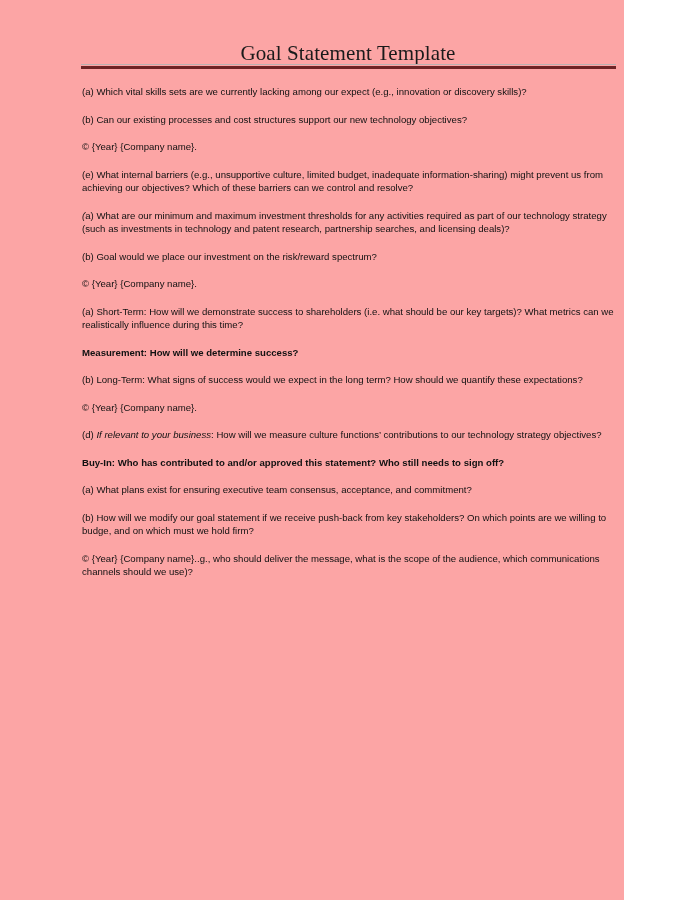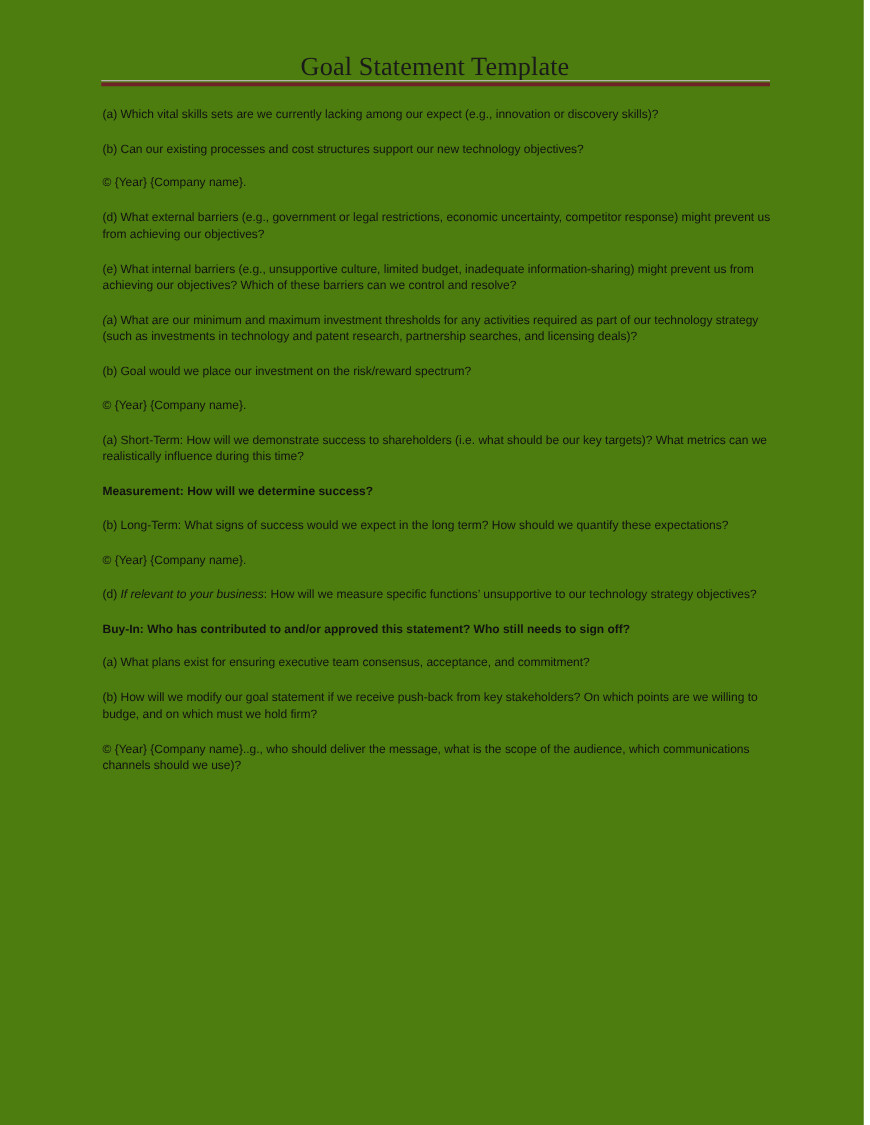--- a/index.html
+++ b/index.html
@@ -1,17 +1,17 @@
 <!DOCTYPE html>
 <html><head>
 <meta charset="utf-8">
 <style>
   html, body { margin: 0; padding: 0; background: #ffffff; }
   body { width: 696px; height: 900px; position: relative; overflow: hidden; }
-  .page { position: absolute; left: 0; top: 0; width: 691px; height: 900px; background: #4d7c0f; }
+  .page { position: absolute; left: 0; top: 0; width: 624px; height: 900px; background: #fca5a5; }
   .title {
     position: absolute; left: 0; top: 40px; width: 696px; text-align: center;
     font-family: "Liberation Serif", "DejaVu Serif", serif;
     font-size: 21px; color: #1a1a1a; letter-spacing: 0.1px; line-height: 26px;
   }
   .rule-thin { position: absolute; left: 81px; width: 535px; top: 64px; height: 1px; background: #b9b0b0; }
   .rule-thick { position: absolute; left: 81px; width: 535px; top: 66px; height: 3px; background: #6e2426; }
   .body {
     position: absolute; left: 82px; top: 85px; width: 535px;
     font-family: "Liberation Sans", "DejaVu Sans", sans-serif;
@@ -27,31 +27,30 @@
 <div class="page">
   <div class="title">Goal Statement Template</div>
   <div class="rule-thin"></div>
   <div class="rule-thick"></div>
 
   <div class="body">
 
     <p class="p">(a) Which vital skills sets are we currently lacking among our expect (e.g., innovation or discovery skills)?</p>
     <p class="p">(b) Can our existing processes and cost structures support our new technology objectives?</p>
     <p class="p">© {Year} {Company name}.</p>
-    <p class="p">(d) What external barriers (e.g., government or legal restrictions, economic uncertainty, competitor response) might prevent us from achieving our objectives?</p>
     <p class="p">(e) What internal barriers (e.g., unsupportive culture, limited budget, inadequate information-sharing) might prevent us from achieving our objectives? Which of these barriers can we control and resolve?</p>
 
     <p class="p"><span class="i">(</span><span>a) What are our minimum and maximum investment thresholds for any activities required as part of our technology strategy (such as investments in technology and patent research, partnership searches, and licensing deals)?</span></p>
     <p class="p">(b) Goal would we place our investment on the risk/reward spectrum?</p>
     <p class="p">© {Year} {Company name}.</p>
 
     <p class="p">(a) Short-Term: How will we demonstrate success to shareholders (i.e. what should be our key targets)? What metrics can we realistically influence during this time?</p>
     <p class="p h">Measurement: How will we determine success?</p>
     <p class="p">(b) Long-Term: What signs of success would we expect in the long term? How should we quantify these expectations?</p>
     <p class="p">© {Year} {Company name}.</p>
-    <p class="p"><span>(d) </span><span class="i">If relevant to your business</span><span>:  How will we measure specific functions’ unsupportive to our technology strategy objectives?</span></p>
+    <p class="p"><span>(d) </span><span class="i">If relevant to your business</span><span>:  How will we measure culture functions’ contributions to our technology strategy objectives?</span></p>
 
     <p class="p h">Buy-In: Who has contributed to and/or approved this statement? Who still needs to sign off?</p>
     <p class="p">(a) What plans exist for ensuring executive team consensus, acceptance, and commitment?</p>
     <p class="p">(b) How will we modify our goal statement if we receive push-back from key stakeholders? On which points are we willing to budge, and on which must we hold firm?</p>
     <p class="p">© {Year} {Company name}..g., who should deliver the message, what is the scope of the audience, which communications channels should we use)?</p>
   </div>
 </div>
 
 </body></html>

